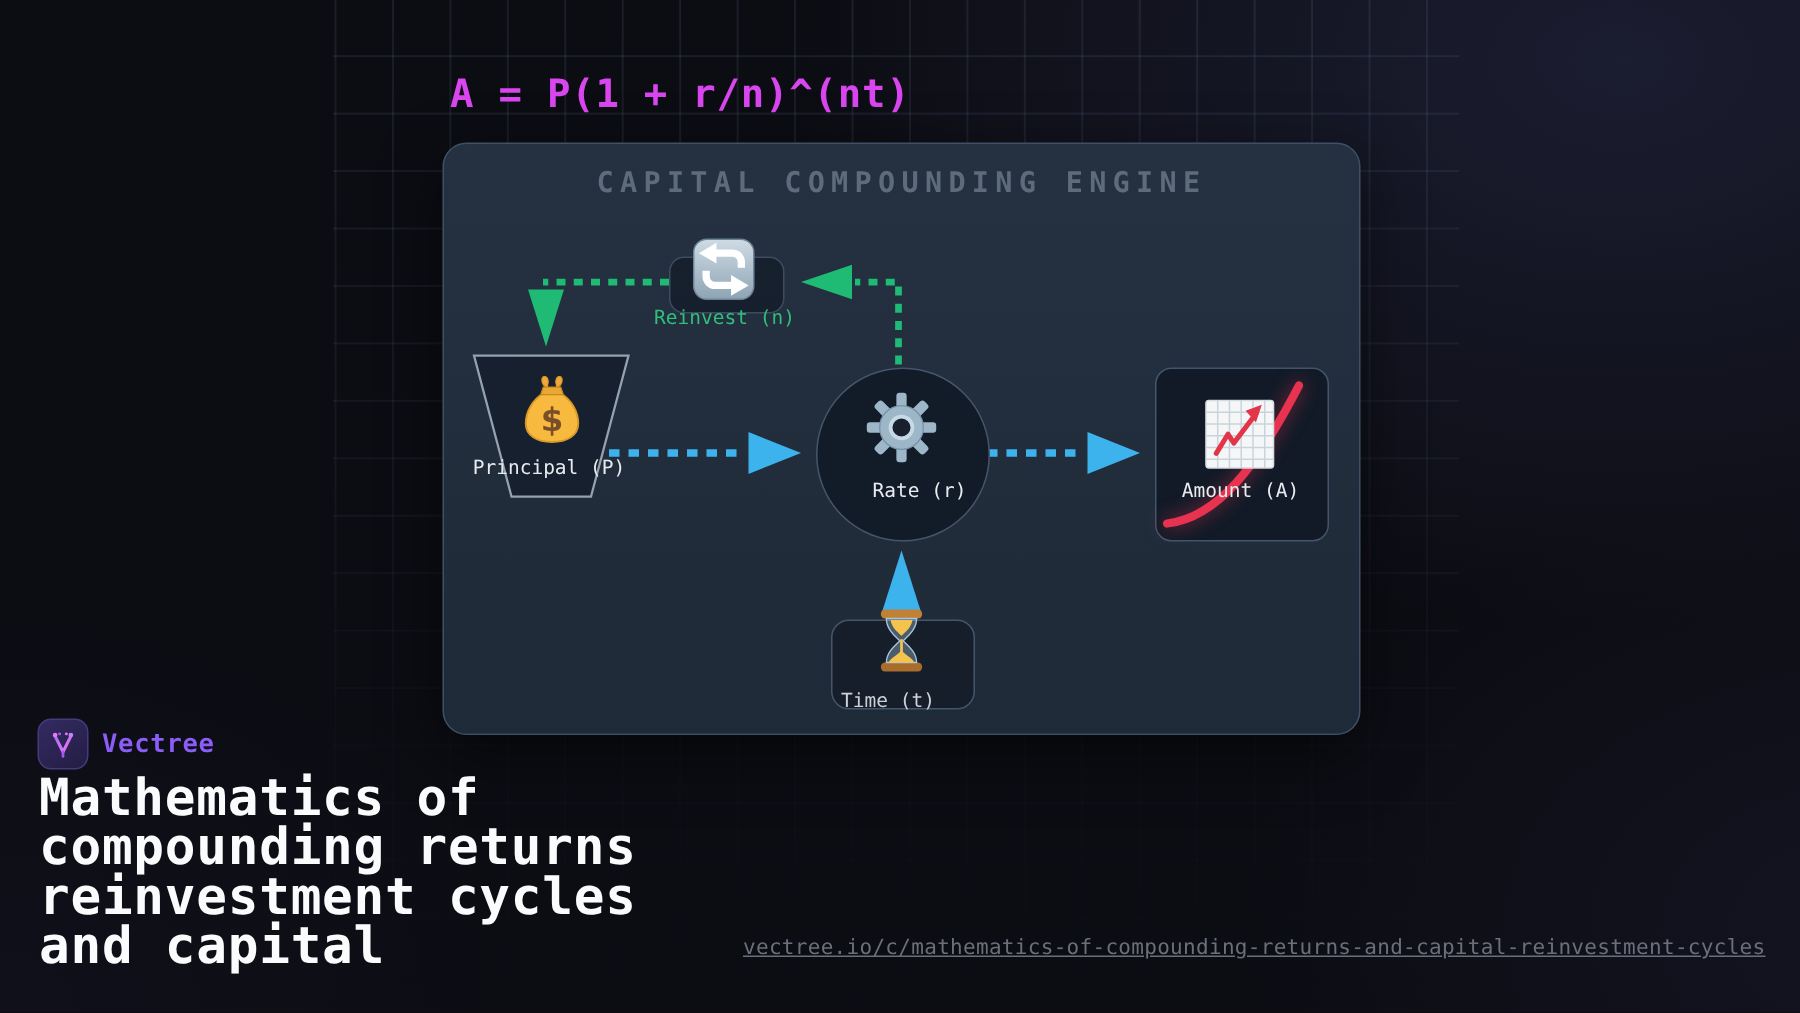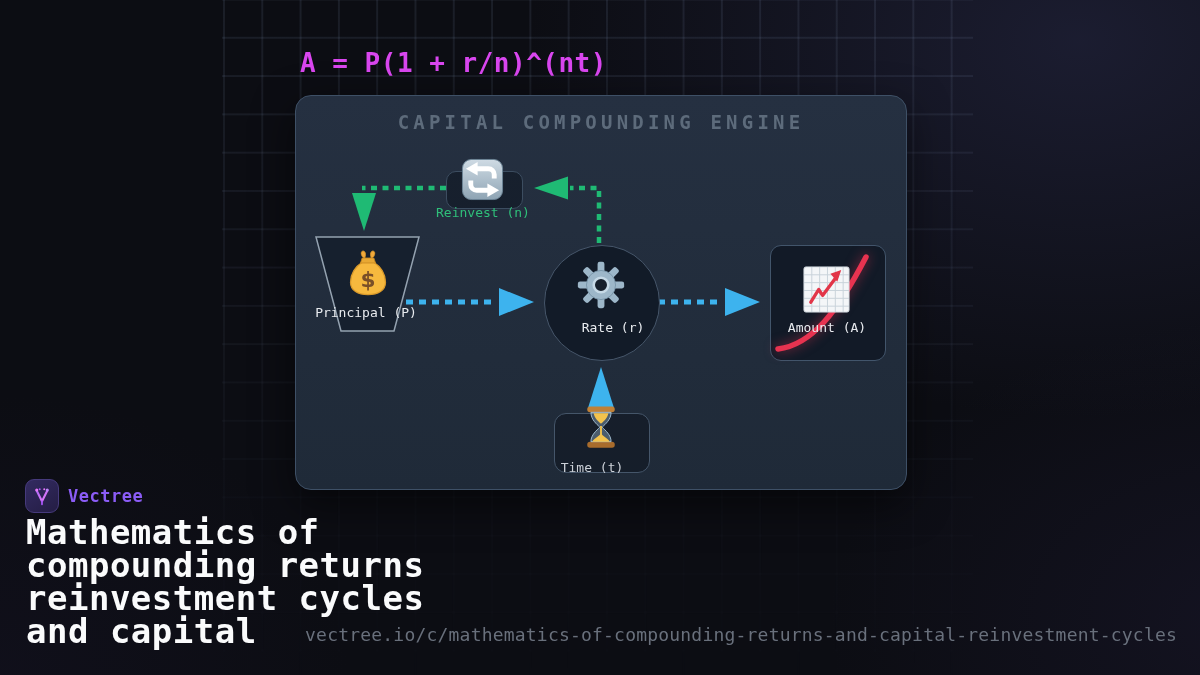--- a/index.html
+++ b/index.html
@@ -71,21 +71,21 @@
     position:absolute;left:68px;top:486px;
     font-size:17px;font-weight:bold;letter-spacing:0.5px;color:#8b5cf6;
   }
   .main-title{
     position:absolute;left:26px;top:516px;
     font-size:34px;font-weight:bold;letter-spacing:0.5px;line-height:33px;
     color:#fafbfc;white-space:nowrap;
   }
   .page-url{
     position:absolute;right:23px;top:624px;
-    font-size:18px;letter-spacing:0.2px;color:#69707c;
+    font-size:14px;letter-spacing:0.2px;color:#69707c;text-decoration:underline;
   }
 </style>
 </head>
 <body>
 
 <div class="stage">
   <div class="bg-glow"></div>
   <div class="grid-overlay"></div>
 
   <div class="formula">A = P(1 + r/n)^(nt)</div>

